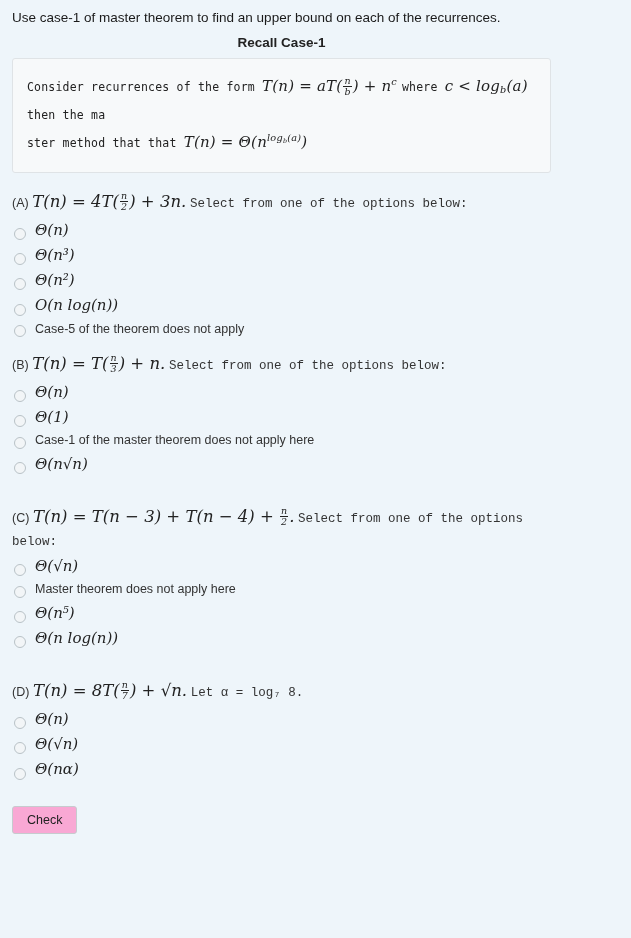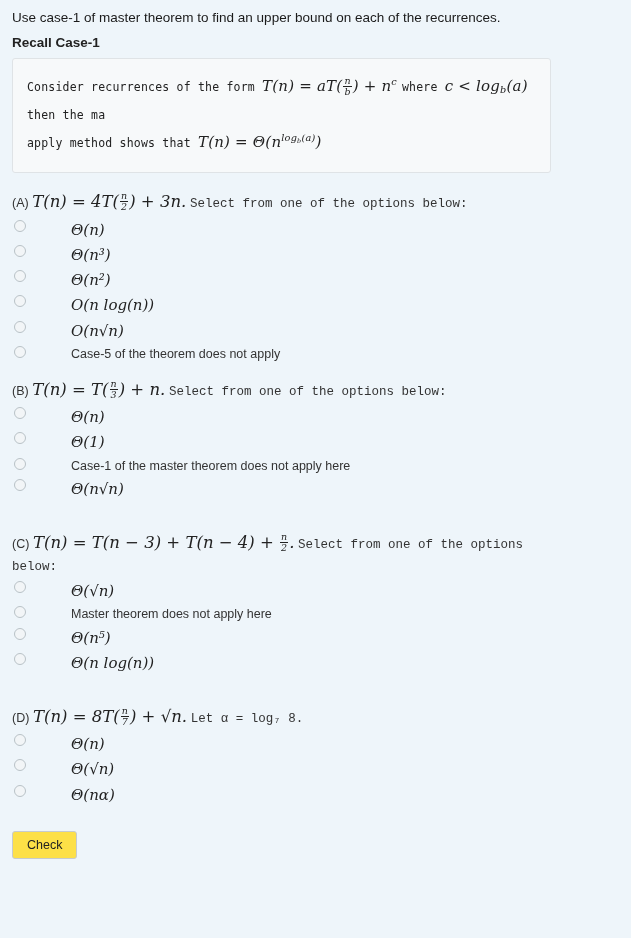--- a/index.html
+++ b/index.html
@@ -22,20 +22,21 @@
   }
   .intro {
     font-size: 13.5px;
     color: #1a1a1a;
     margin: 2px 0 10px 0;
   }
   .recall-title {
     font-weight: bold;
     font-size: 13.5px;
     margin: 0 0 8px 0;
+    text-align: center;
   }
   .recall-box {
     border: 1px solid #dfe3e6;
     background: #f7f9fa;
     border-radius: 3px;
     padding: 12px 14px 14px 14px;
     margin-bottom: 16px;
   }
   .mono {
     font-family: "DejaVu Sans Mono", monospace;
@@ -93,24 +94,23 @@
   .q-tail {
     font-size: 12.5px;
     color: #333;
     font-family: Liberation Mono, monospace;
   }
   .block {
     margin-bottom: 14px;
   }
   .option {
     display: flex;
-    align-items: flex-start;
+    align-items: flex-end;
     margin: 0 0 5px 0;
     padding-left: 2px;
-    gap: 36px;
   }
   .radio {
     width: 12px;
     height: 12px;
     border-radius: 50%;
     border: 1px solid #b9c2c7;
     background: #f2f5f7;
     box-sizing: border-box;
     margin-right: 9px;
     flex: none;
@@ -131,21 +131,21 @@
     height: 16px;
   }
   .check-wrap {
     margin-top: 26px;
     padding-bottom: 20px;
   }
   .check-button {
     font-family: "Liberation Sans", sans-serif;
     font-size: 12.5px;
     color: #222;
-    background: #fde047;
+    background: #f9a8d4;
     border: 1px solid #c6cbce;
     border-radius: 3px;
     padding: 6px 14px;
     cursor: pointer;
   }
 </style>
 </head>
 <body>
 
 <div class="page">
@@ -158,21 +158,21 @@
     <div class="mono">
       <span>Consider  recurrences  of  the  form</span>
       <span class="math">
         <span>T(n) = aT(</span><span class="frac"><span class="num">n</span><span class="den">b</span></span><span>) + n</span><sup class="exp">c</sup>
       </span>
       <span>where</span>
       <span class="math"><span>c &lt; log</span><span class="sub">b</span><span>(a)</span></span>
       <span>then  the  ma</span>
     </div>
     <div class="mono">
-      <span>apply  method  shows  that</span>
+      <span>ster  method  that  that</span>
       <span class="math"><span>T(n) = Θ(n</span><sup class="exp"><span>log</span><span class="sub">b</span><span>(a)</span></sup><span>)</span></span>
     </div>
   </div>
 
   <div class="block">
     <div class="question">
       <span class="q-label">(A)</span>
       <span class="math-lg"><span>T(n) = 4T(</span><span class="frac"><span class="num">n</span><span class="den">2</span></span><span>) + 3n.</span></span>
       <span class="q-tail">Select from one of the options below:</span>
     </div>
@@ -187,24 +187,20 @@
     <div class="option">
       <span class="radio"></span>
       <span class="option-text">Θ(n²)</span>
     </div>
     <div class="option">
       <span class="radio"></span>
       <span class="option-text">O(n log(n))</span>
     </div>
     <div class="option">
       <span class="radio"></span>
-      <span class="option-text">O(n√n)</span>
-    </div>
-    <div class="option">
-      <span class="radio"></span>
       <span class="option-text plain">Case-5 of the theorem does not apply</span>
     </div>
   </div>
 
   <div class="block">
     <div class="question">
       <span class="q-label">(B)</span>
       <span class="math-lg"><span>T(n) = T(</span><span class="frac"><span class="num">n</span><span class="den">3</span></span><span>) + n.</span></span>
       <span class="q-tail">Select from one of the options below:</span>
     </div>

